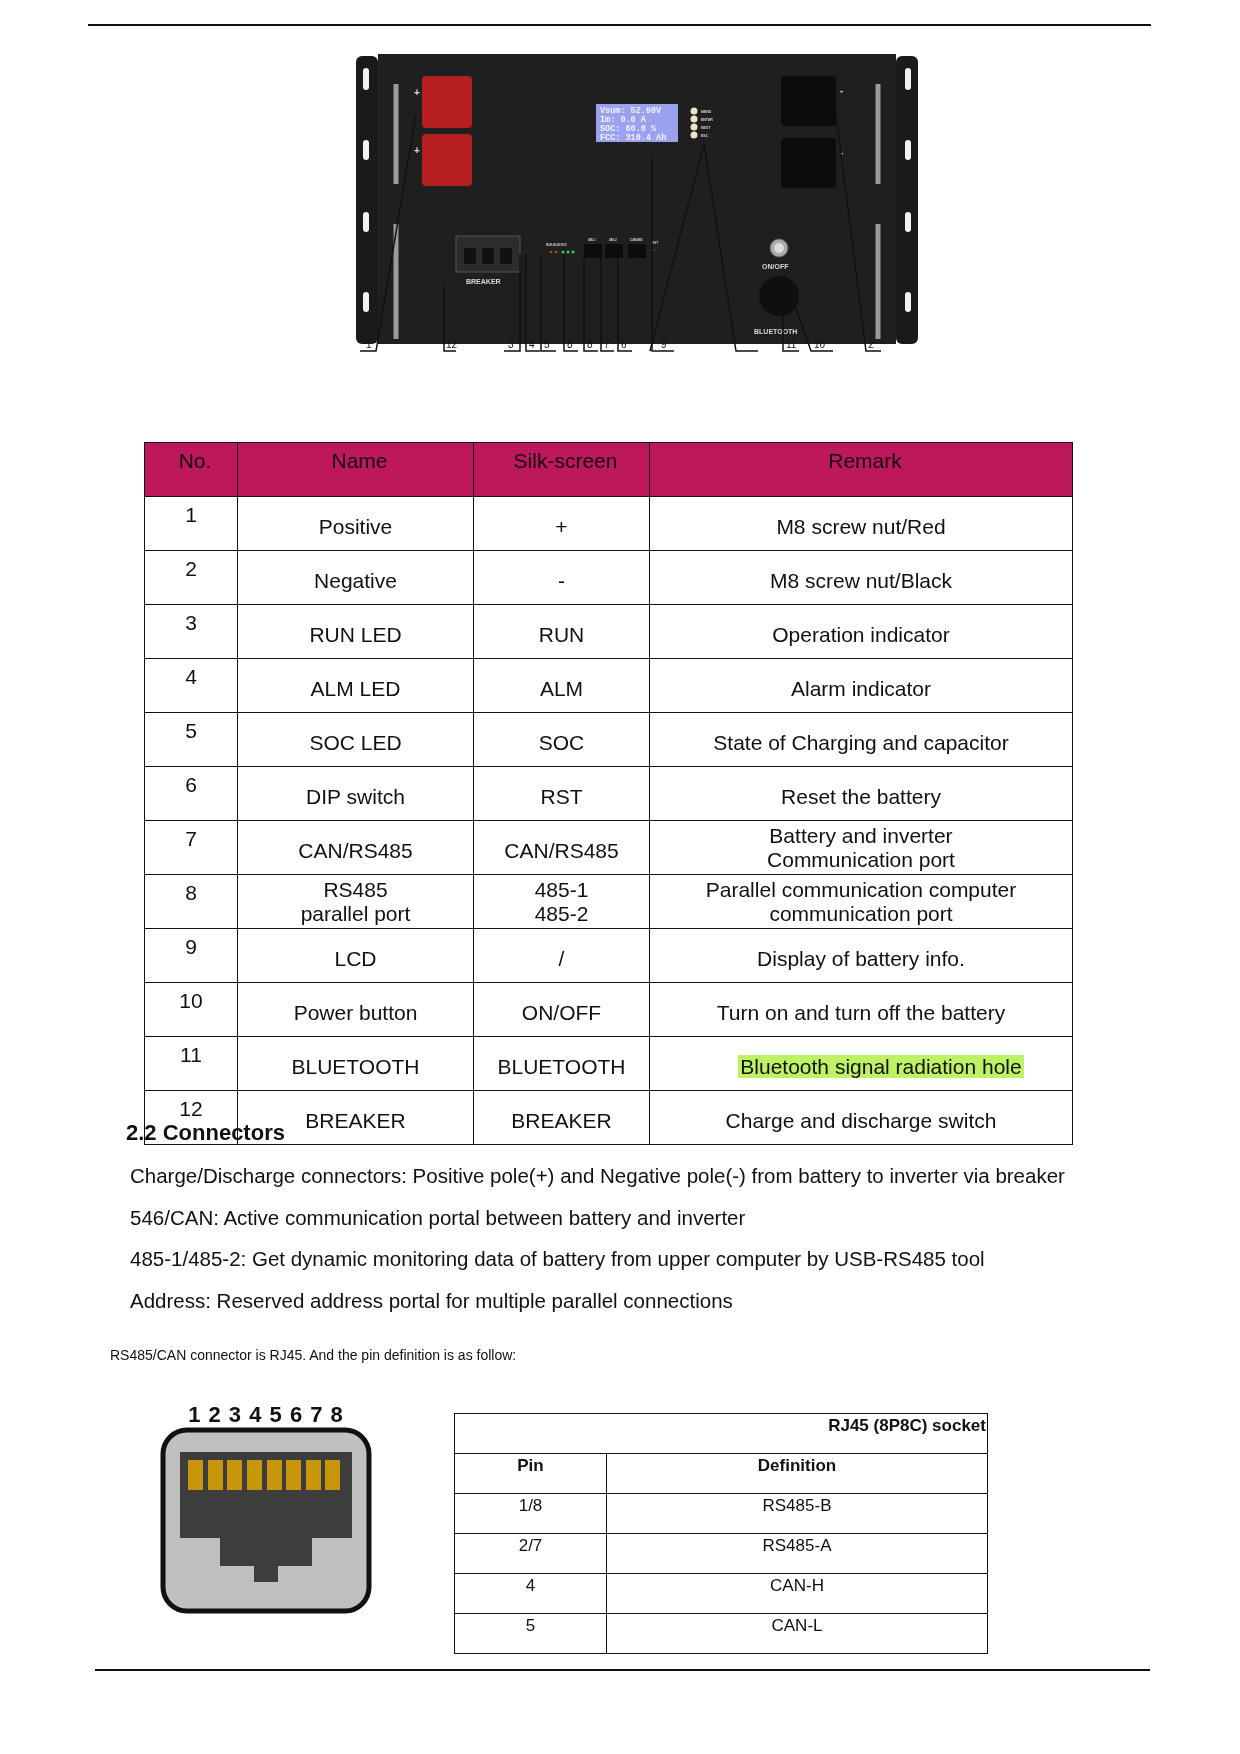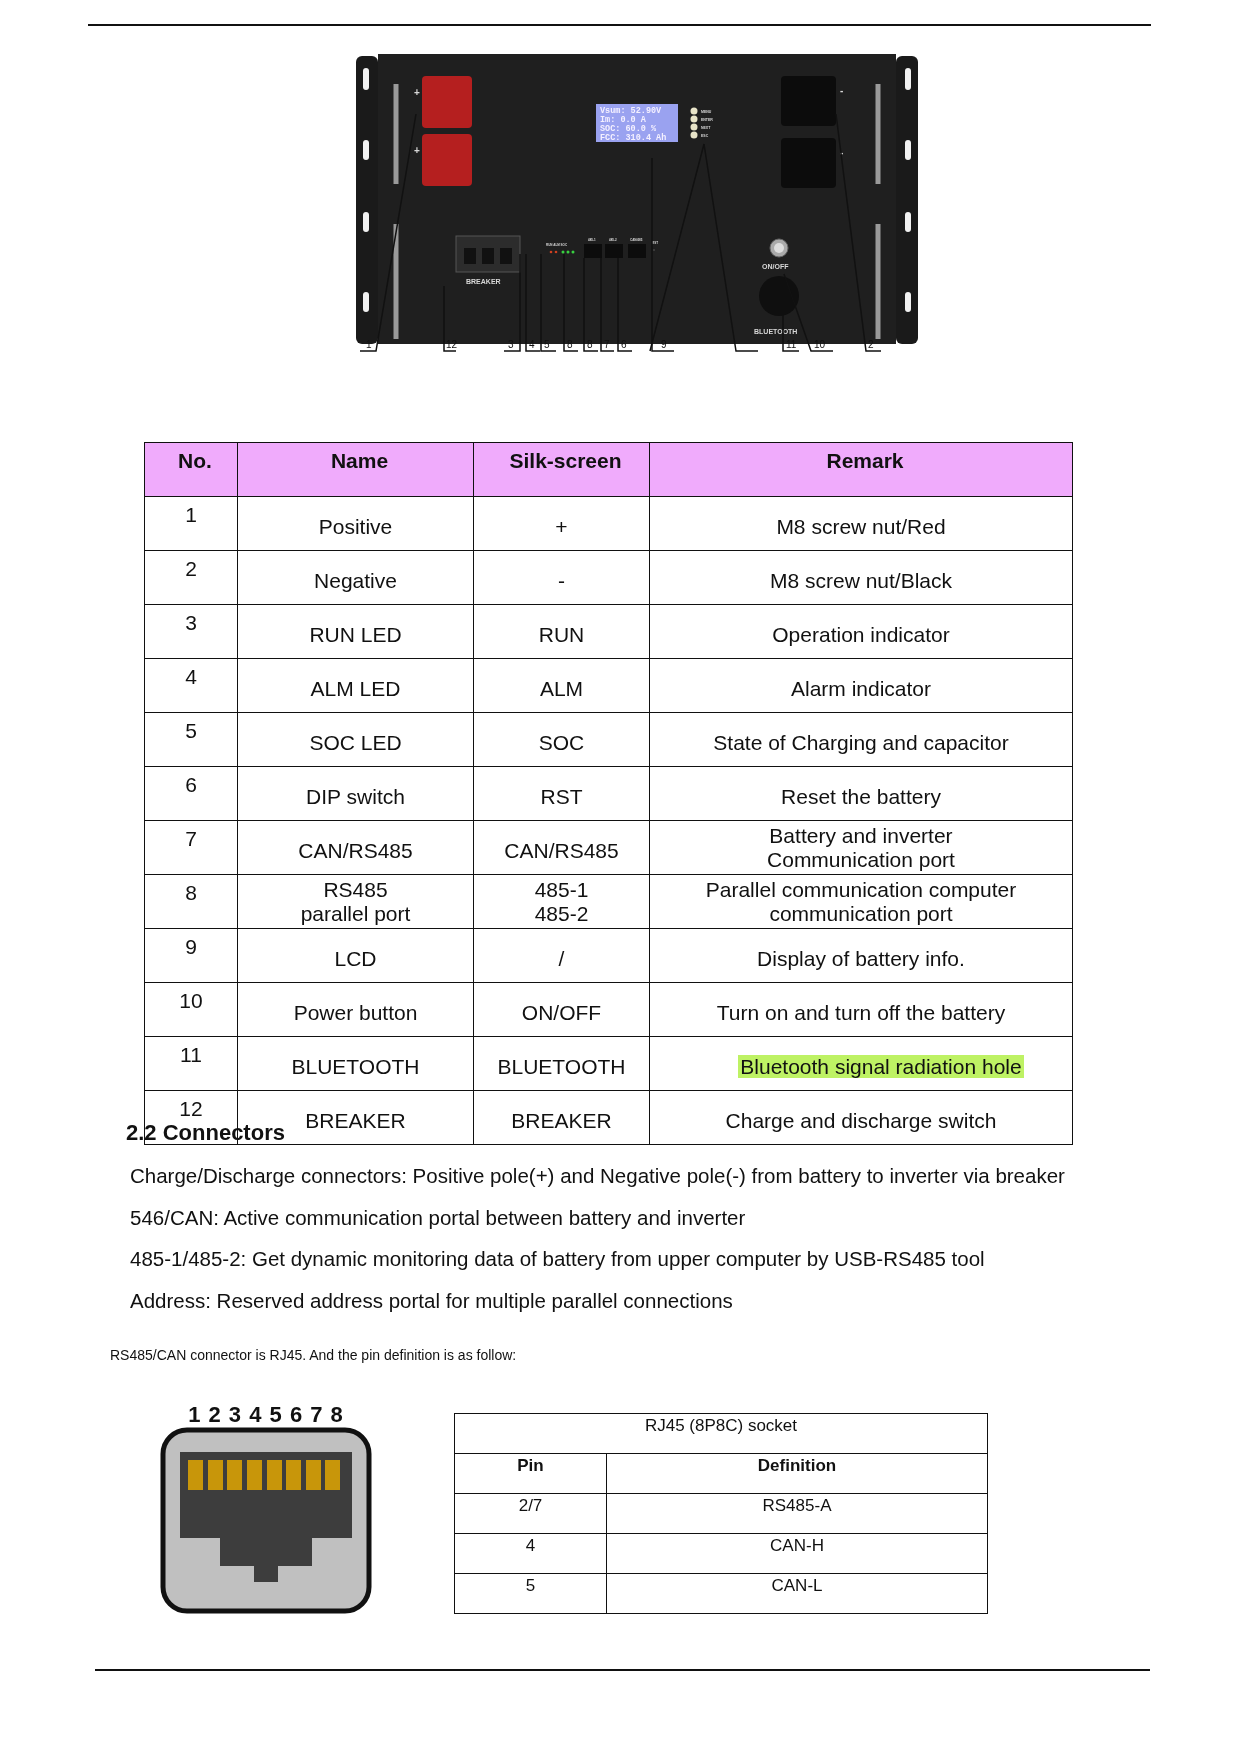--- a/index.html
+++ b/index.html
@@ -12,41 +12,41 @@
   
   #device { position:absolute; left:356px; top:54px; width:562px; height:290px; }
   #device svg { width:562px; height:320px; overflow:visible; }
   .callout-text { font-family:"Liberation Sans", sans-serif; font-size:10px; fill:#111; }
   .silk { font-family:"Liberation Sans", sans-serif; fill:#d8d8d8; font-weight:bold; }
   .lcd-text { font-family:"Liberation Mono", monospace; font-size:8.5px; fill:#f4f0ff; font-weight:bold; }
 
   
   #comp-table { position:absolute; left:144px; top:442px; width:928px; border-collapse:collapse; table-layout:fixed; }
   #comp-table th, #comp-table td { border:1.5px solid #111; text-align:center; font-size:21px; padding:0; }
-  #comp-table th { background:#f0abfc; font-weight:bold; height:47px; vertical-align:top; padding-top:6px;padding-left:8px; }
+  #comp-table th { background:#be185d; font-weight:normal; height:47px; vertical-align:top; padding-top:6px;padding-left:8px; }
   #comp-table td { height:47px; line-height:23px; }
   #comp-table td.no { vertical-align:top; padding-top:6px; }
   #comp-table td.mid { vertical-align:middle; padding-top:6px; }
   #comp-table td.two { padding-top:0; line-height:24px; }
   .hl { background:#bef264; padding:0 2px;margin-left:40px; }
 
   
   #section { position:absolute; left:126px; top:1120px; width:1040px; }
   #section h2 { font-size:22px; font-weight:bold; margin:0 0 11px 0; line-height:26px; }
   #section p { font-size:20.5px; margin:4px; line-height:37.5px; }
   #rj45-intro { position:absolute; left:110px; top:1347px; font-size:14px; }
 
   
   #rj45-fig { position:absolute; left:160px; top:1404px; width:212px; height:210px; }
 
   
   #pin-table { position:absolute; left:454px; top:1413px; width:533px; border-collapse:collapse; table-layout:fixed; }
   #pin-table td, #pin-table th { border:1.3px solid #111; text-align:center; font-size:17px; height:36px; vertical-align:top; padding-top:2px; }
   #pin-table th { font-weight:bold; }
-  #pin-table .caption-cell { font-weight:normal; }
+  #pin-table .caption-cell { font-weight:bold;text-align:right; }
 </style>
 </head>
 <body>
 
 <div class="hr" id="top-rule"></div>
 
 <div id="device">
   <svg viewBox="0 0 562 320">
 
     <rect x="0" y="2" width="22" height="288" rx="6" fill="#1a1a1a"></rect>
@@ -315,20 +315,24 @@
     </colgroup>
   <tbody>
       <tr>
     <td colspan="2" class="caption-cell">RJ45 (8P8C) socket</td>
   </tr>
   <tr>
     <th>Pin</th>
     <th>Definition</th>
   </tr>
   <tr>
+    <td>1/8</td>
+    <td>RS485-B</td>
+  </tr>
+  <tr>
     <td>2/7</td>
     <td>RS485-A</td>
   </tr>
   <tr>
     <td>4</td>
     <td>CAN-H</td>
   </tr>
   <tr>
     <td>5</td>
     <td>CAN-L</td>

